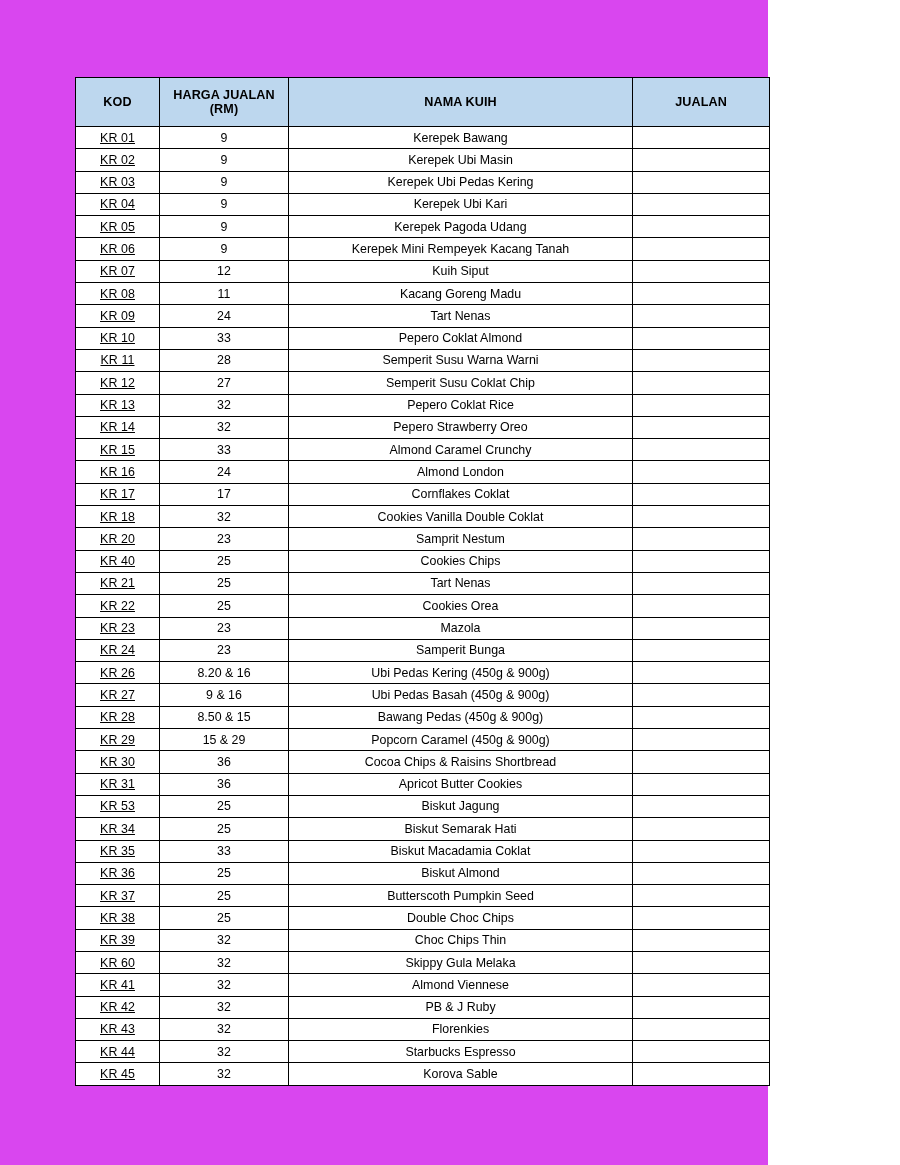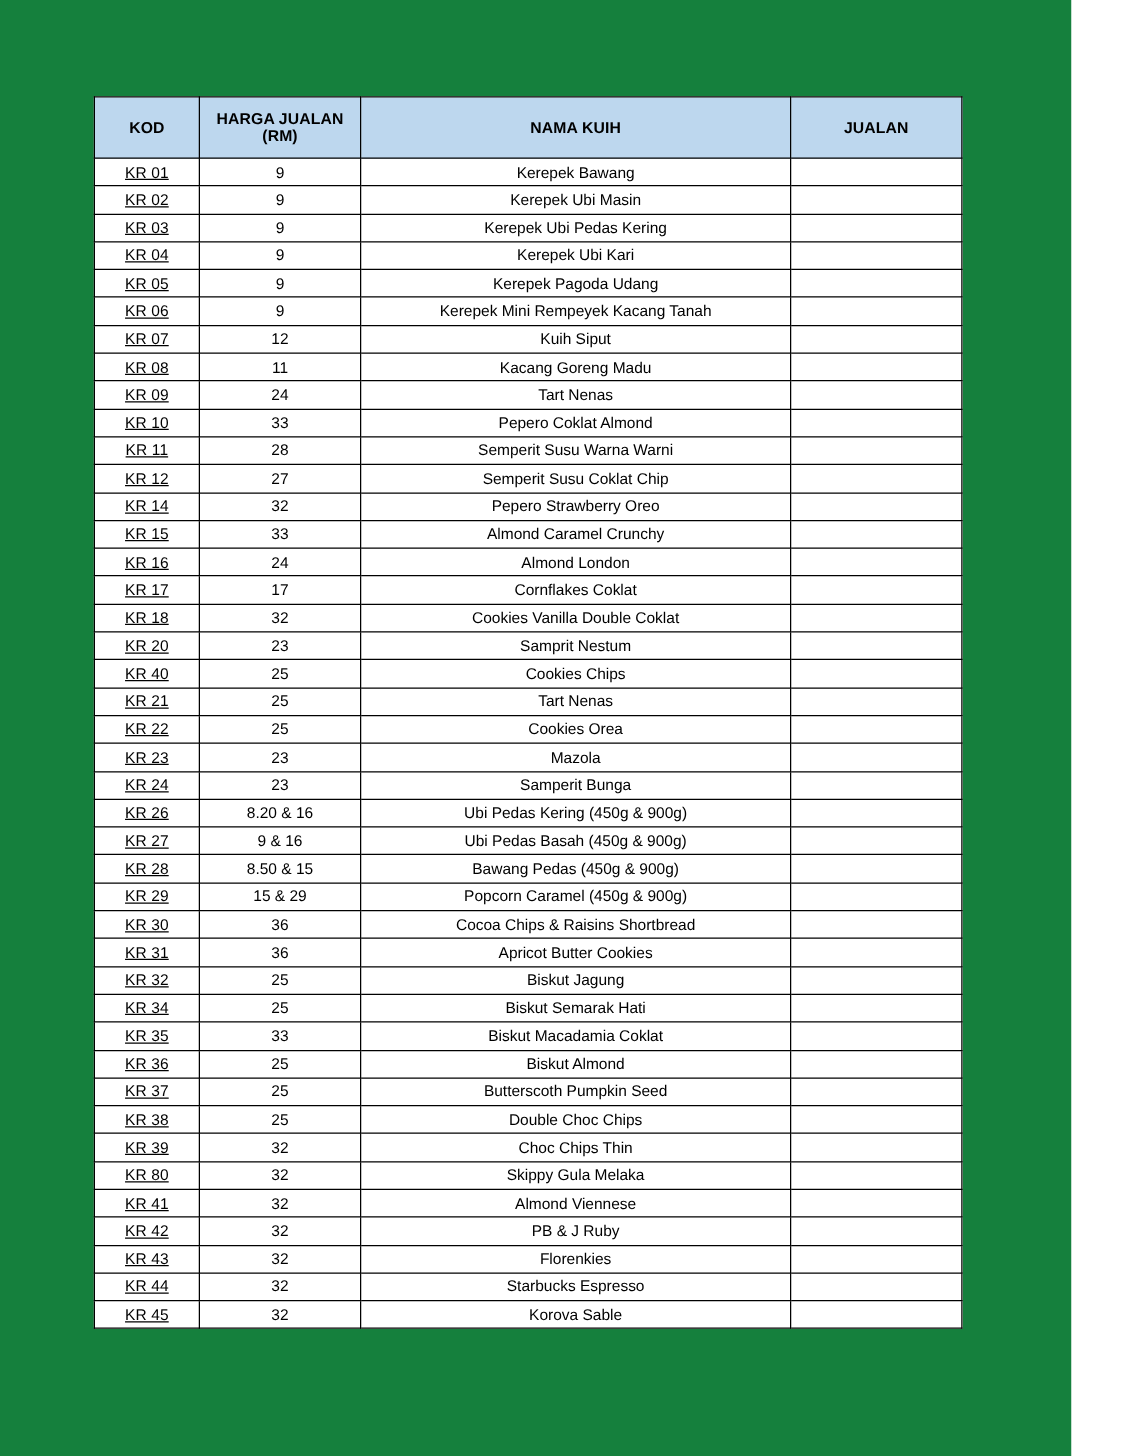--- a/index.html
+++ b/index.html
@@ -10,24 +10,23 @@
   }
   body {
     width: 900px;
     height: 1165px;
     font-family: "Liberation Sans", sans-serif;
     color: #000000;
     overflow: hidden;
   }
   .page {
     position: relative;
-    width: 844px;
+    width: 768px;
     height: 1165px;
-    background: #15803d;
-    padding-left: 13px;
+    background: #d946ef;
   }
   .table-wrap {
     position: absolute;
     left: 75px;
     top: 77px;
     width: 694px;
   }
   table.kuih-table {
     border-collapse: collapse;
     table-layout: fixed;
@@ -167,20 +166,26 @@
             <td class="cell-nama">Semperit Susu Warna Warni</td>
             <td class="cell-jualan"></td>
           </tr>
           <tr>
             <td class="cell-kod">KR 12</td>
             <td class="cell-harga">27</td>
             <td class="cell-nama">Semperit Susu Coklat Chip</td>
             <td class="cell-jualan"></td>
           </tr>
           <tr>
+            <td class="cell-kod">KR 13</td>
+            <td class="cell-harga">32</td>
+            <td class="cell-nama">Pepero Coklat Rice</td>
+            <td class="cell-jualan"></td>
+          </tr>
+          <tr>
             <td class="cell-kod">KR 14</td>
             <td class="cell-harga">32</td>
             <td class="cell-nama">Pepero Strawberry Oreo</td>
             <td class="cell-jualan"></td>
           </tr>
           <tr>
             <td class="cell-kod">KR 15</td>
             <td class="cell-harga">33</td>
             <td class="cell-nama">Almond Caramel Crunchy</td>
             <td class="cell-jualan"></td>
@@ -269,21 +274,21 @@
             <td class="cell-nama">Cocoa Chips &amp; Raisins Shortbread</td>
             <td class="cell-jualan"></td>
           </tr>
           <tr>
             <td class="cell-kod">KR 31</td>
             <td class="cell-harga">36</td>
             <td class="cell-nama">Apricot Butter Cookies</td>
             <td class="cell-jualan"></td>
           </tr>
           <tr>
-            <td class="cell-kod">KR 32</td>
+            <td class="cell-kod">KR 53</td>
             <td class="cell-harga">25</td>
             <td class="cell-nama">Biskut Jagung</td>
             <td class="cell-jualan"></td>
           </tr>
           <tr>
             <td class="cell-kod">KR 34</td>
             <td class="cell-harga">25</td>
             <td class="cell-nama">Biskut Semarak Hati</td>
             <td class="cell-jualan"></td>
           </tr>
@@ -311,21 +316,21 @@
             <td class="cell-nama">Double Choc Chips</td>
             <td class="cell-jualan"></td>
           </tr>
           <tr>
             <td class="cell-kod">KR 39</td>
             <td class="cell-harga">32</td>
             <td class="cell-nama">Choc Chips Thin</td>
             <td class="cell-jualan"></td>
           </tr>
           <tr>
-            <td class="cell-kod">KR 80</td>
+            <td class="cell-kod">KR 60</td>
             <td class="cell-harga">32</td>
             <td class="cell-nama">Skippy Gula Melaka</td>
             <td class="cell-jualan"></td>
           </tr>
           <tr>
             <td class="cell-kod">KR 41</td>
             <td class="cell-harga">32</td>
             <td class="cell-nama">Almond Viennese</td>
             <td class="cell-jualan"></td>
           </tr>

